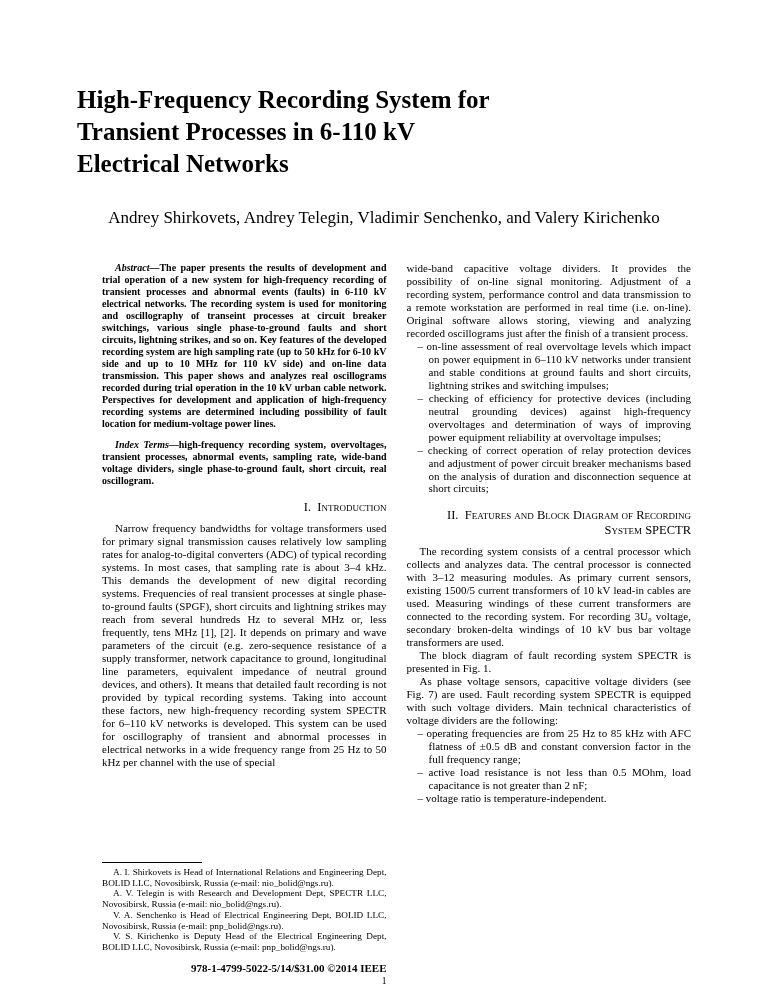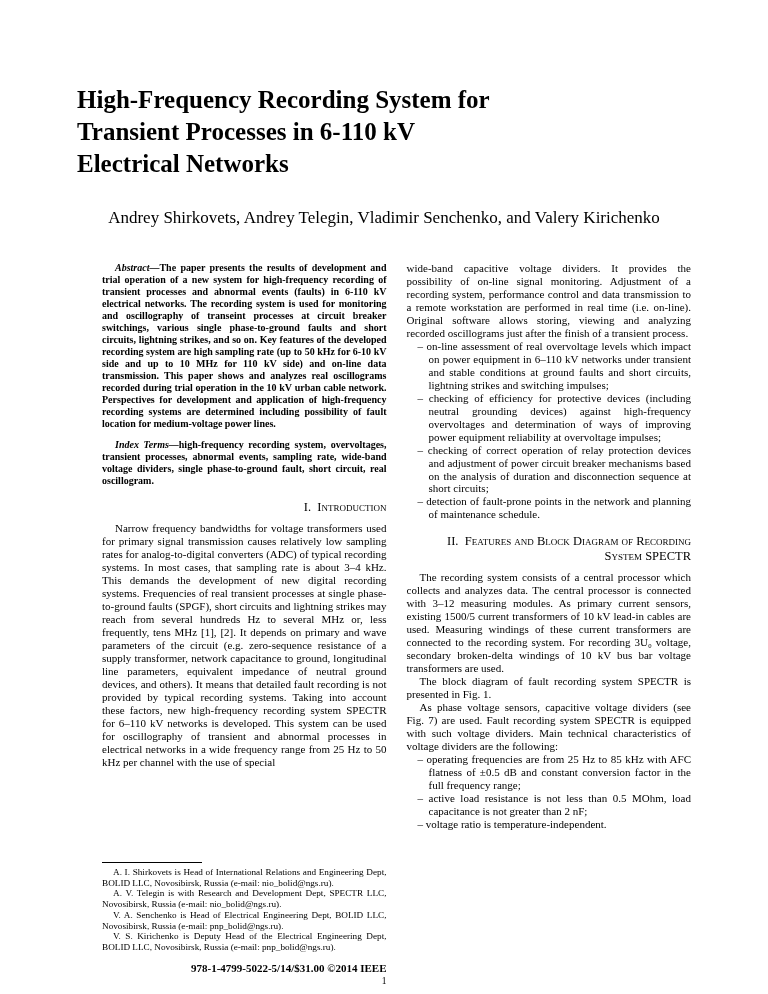--- a/index.html
+++ b/index.html
@@ -125,21 +125,20 @@
     </div>
 
     <div class="col col-right">
       <p class="body-par no-indent">wide-band capacitive voltage dividers. It provides the possibility of on-line signal monitoring. Adjustment of a recording system, performance control and data transmission to a remote workstation are performed in real time (i.e. on-line). Original software allows storing, viewing and analyzing recorded oscillograms just after the finish of a transient process.</p>
 
 
       <ul class="dash-list">
         <li>– on-line assessment of real overvoltage levels which impact on power equipment in 6–110 kV networks under transient and stable conditions at ground faults and short circuits, lightning strikes and switching impulses;</li>
         <li>– checking of efficiency for protective devices (including neutral grounding devices) against high-frequency overvoltages and determination of ways of improving power equipment reliability at overvoltage impulses;</li>
         <li>– checking of correct operation of relay protection devices and adjustment of power circuit breaker mechanisms based on the analysis of duration and disconnection sequence at short circuits;</li>
-        <li>– detection of fault-prone points in the network and planning of maintenance schedule.</li>
       </ul>
 
       <h2 class="section-heading">II.&nbsp;&nbsp;Features and Block Diagram of Recording System SPECTR</h2>
 
       <p class="body-par">The recording system consists of a central processor which collects and analyzes data. The central processor is connected with 3–12 measuring modules. As primary current sensors, existing 1500/5 current transformers of 10 kV lead-in cables are used. Measuring windings of these current transformers are connected to the recording system. For recording 3U₀ voltage, secondary broken-delta windings of 10 kV bus bar voltage transformers are used.</p>
 
       <p class="body-par">The block diagram of fault recording system SPECTR is presented in Fig. 1.</p>
 
       <p class="body-par">As phase voltage sensors, capacitive voltage dividers (see Fig. 7) are used. Fault recording system SPECTR is equipped with such voltage dividers. Main technical characteristics of voltage dividers are the following:</p>
 

